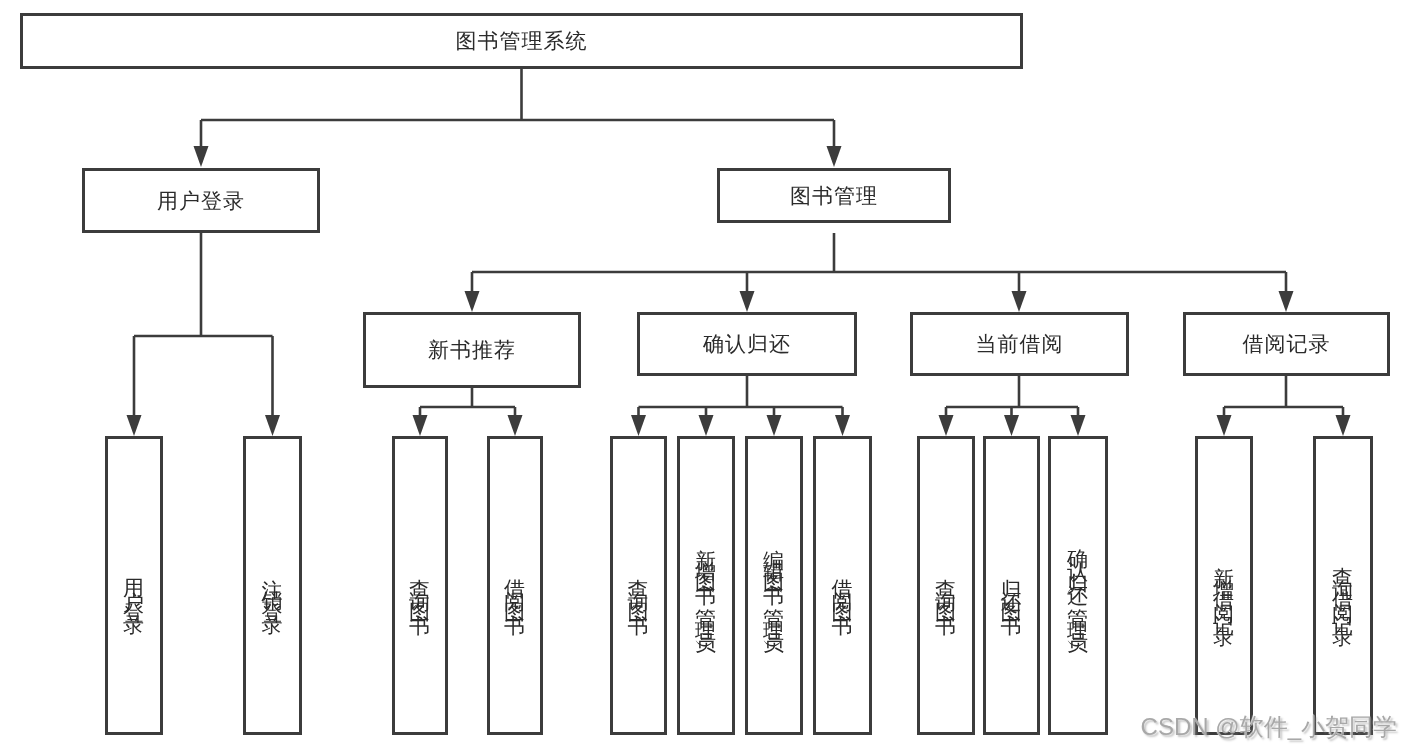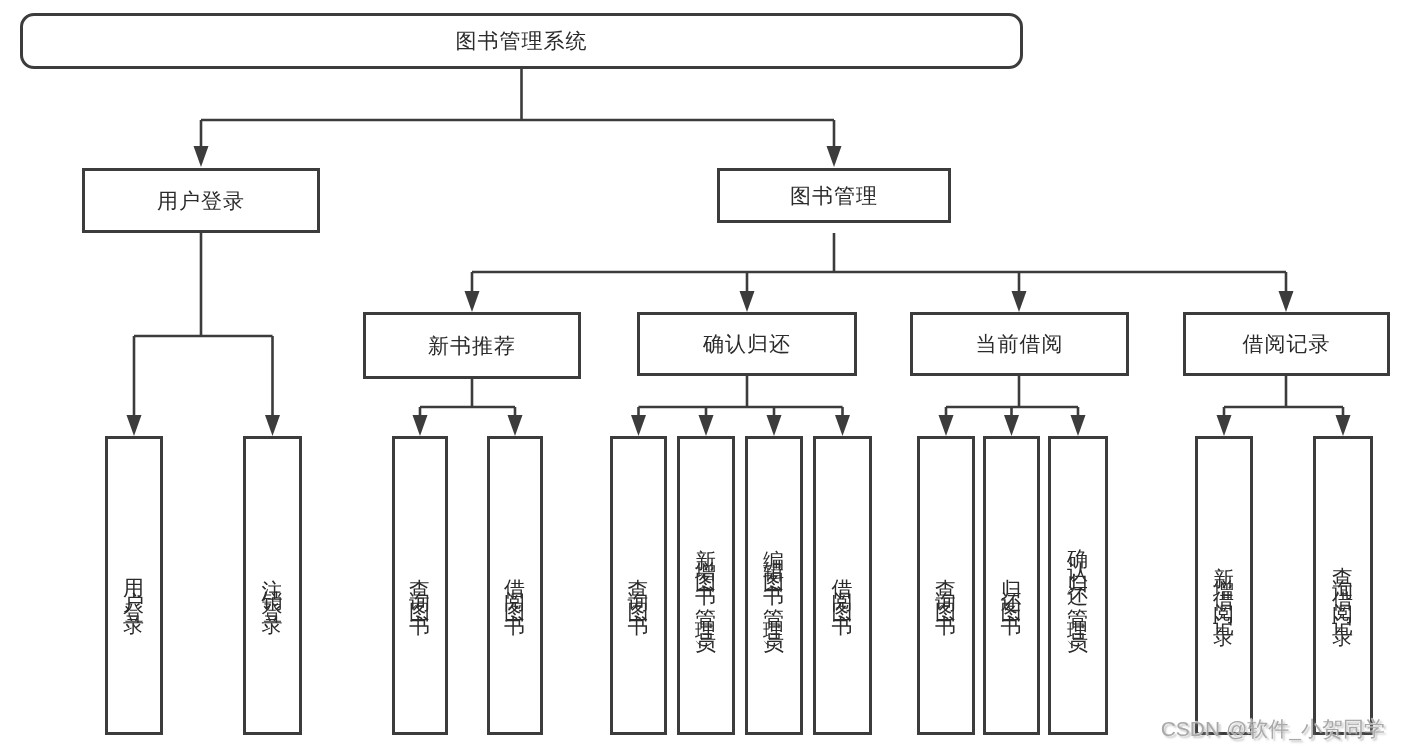--- a/index.html
+++ b/index.html
@@ -43,23 +43,23 @@
     white-space: nowrap;
   }
   .vbox span {
     writing-mode: vertical-rl;
     font-size: 21px;
     letter-spacing: 12px;
     line-height: 1;
   }
   .watermark {
     position: absolute;
-    right: 20px;
+    right: 8px;
     bottom: 4px;
-    font-size: 21px;
+    font-size: 24px;
     color: var(--watermark);
     text-shadow: 2px 2px 2px rgba(125,125,125,0.45), -1px -1px 1px rgba(255,255,255,0.9);
     white-space: nowrap;
   }
 </style>
 </head>
 <body>
 
 <div class="canvas">
 
@@ -92,26 +92,26 @@
     <path d="M1019 376 V407 M946 407 H1078 M946 407 V418 M1011.5 407 V418 M1078 407 V418"></path>
     <polygon points="938.5,415 953.5,415 946,436"></polygon>
     <polygon points="1004,415 1019,415 1011.5,436"></polygon>
     <polygon points="1070.5,415 1085.5,415 1078,436"></polygon>
 
     <path d="M1286 376 V407 M1224 407 H1343 M1224 407 V418 M1343 407 V418"></path>
     <polygon points="1216.5,415 1231.5,415 1224,436"></polygon>
     <polygon points="1335.5,415 1350.5,415 1343,436"></polygon>
   </svg>
 
-  <div class="node hbox" style="left:20px; top:13px; width:1003px; height:56px;border-radius:14px;">图书管理系统</div>
+  <div class="node hbox" style="left:20px; top:13px; width:1003px; height:56px;">图书管理系统</div>
 
   <div class="node hbox" style="left:82px; top:168px; width:238px; height:65px;">用户登录</div>
   <div class="node hbox" style="left:717px; top:168px; width:234px; height:55px;">图书管理</div>
 
-  <div class="node hbox" style="left:363px; top:312px; width:218px; height:67px;">新书推荐</div>
+  <div class="node hbox" style="left:363px; top:312px; width:218px; height:76px;">新书推荐</div>
   <div class="node hbox" style="left:637px; top:312px; width:220px; height:64px;">确认归还</div>
   <div class="node hbox" style="left:910px; top:312px; width:219px; height:64px;">当前借阅</div>
   <div class="node hbox" style="left:1183px; top:312px; width:207px; height:64px;">借阅记录</div>
 
   <div class="node vbox" style="left:105px; top:436px; width:58px; height:299px;">
     <span>用户登录</span>
   </div>
   <div class="node vbox" style="left:243px; top:436px; width:59px; height:299px;">
     <span>注销登录</span>
   </div>

